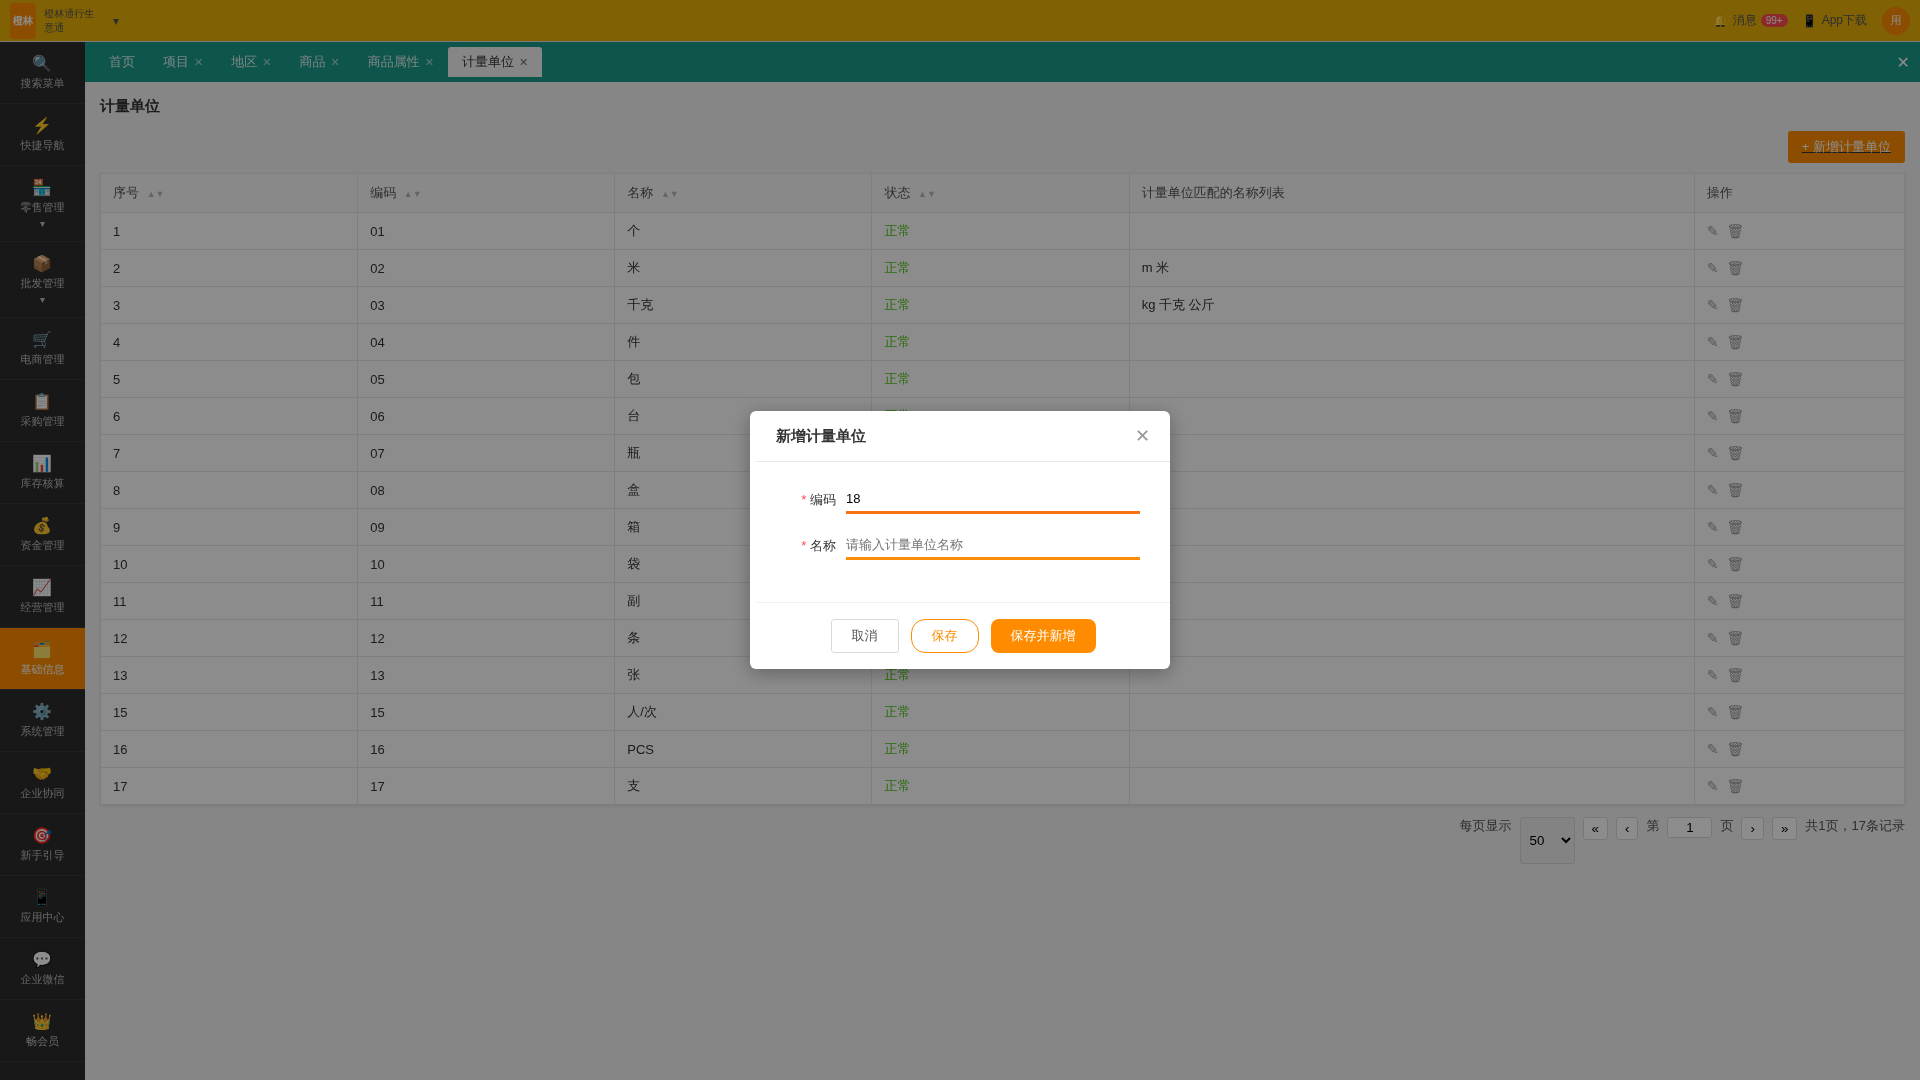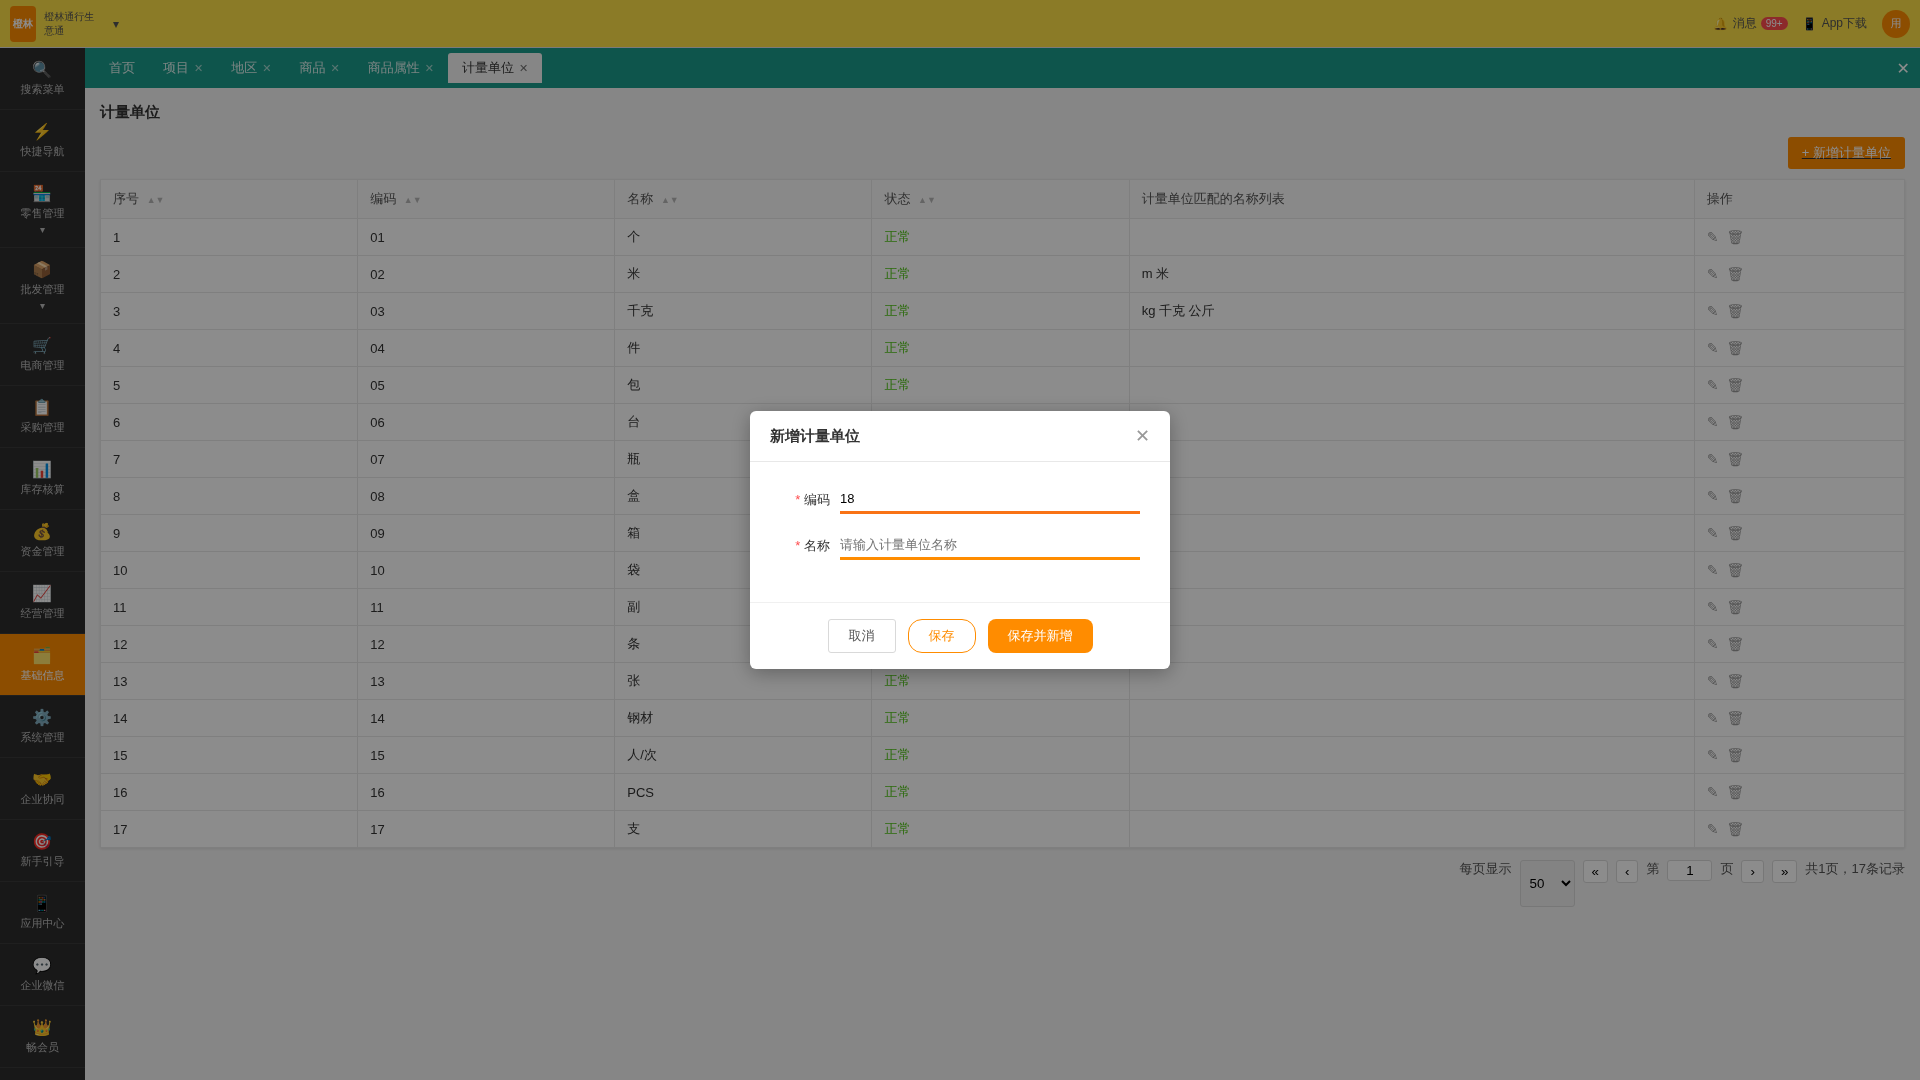--- a/index.html
+++ b/index.html
@@ -1,19 +1,19 @@
 <!DOCTYPE html>
 <html><head>
   <meta charset="utf-8">
   <style>
     * { box-sizing: border-box; margin: 0; padding: 0; }
     body { font-family: 'Microsoft YaHei', Arial, sans-serif; font-size: 13px; background: #f0f0f0; color: #333; height: 1080px; width: 1920px; overflow: hidden; display: flex; flex-direction: column; }
 
     
-    .top-bar { height: 48px; background: #fde047; display: flex; align-items: center; padding: 0 10px; border-bottom: 1px solid #e0e0e0; flex-shrink: 0; }
+    .top-bar { height: 42px; background: #eab308; display: flex; align-items: center; padding: 0 10px; border-bottom: 1px solid #e0e0e0; flex-shrink: 0; }
     .logo-area { display: flex; align-items: center; gap: 8px; width: 85px; }
     .logo-icon { width: 36px; height: 36px; background: #ff8c00; border-radius: 4px; display: flex; align-items: center; justify-content: center; color: white; font-size: 10px; font-weight: bold; }
     .logo-text { font-size: 11px; color: #555; line-height: 1.2; }
     .top-nav { display: flex; align-items: center; flex: 1; gap: 0; padding-left: 10px; }
     .top-nav-dropdown { display: flex; align-items: center; gap: 3px; padding: 4px 8px; cursor: pointer; font-size: 12px; color: #555; }
     .top-right { display: flex; align-items: center; gap: 15px; margin-left: auto; }
     .top-right-item { display: flex; align-items: center; gap: 4px; font-size: 12px; color: #555; cursor: pointer; }
     .badge { background: #ff4d4f; color: white; border-radius: 10px; padding: 1px 5px; font-size: 10px; }
     .avatar { width: 28px; height: 28px; background: #ff8c00; border-radius: 50%; display: flex; align-items: center; justify-content: center; color: white; font-size: 11px; }
 
@@ -55,21 +55,21 @@
     
     .pagination { display: flex; align-items: flex-start; justify-content: flex-end; padding: 12px 0; gap: 8px; font-size: 13px; color: #555; }
     .pagination-btn { padding: 3px 8px; border: 1px solid #d9d9d9; background: white; cursor: pointer; border-radius: 3px; }
     .page-input { width: 45px; text-align: center; border: 1px solid #d9d9d9; border-radius: 3px; padding: 2px 5px; }
     .page-size-select { border: 1px solid #d9d9d9; border-radius: 3px; padding: 14px 5px; }
 
     
     .overlay { position: fixed; top: 0; left: 0; right: 0; bottom: 0; background: rgba(0,0,0,0.45); z-index: 100; display: flex; align-items: center; justify-content: center; }
 
     
-    .modal { background: white; border-radius: 6px; width: 420px; box-shadow: 0 4px 20px rgba(0,0,0,0.3); }
+    .modal { background: white; border-radius: 6px; width: 420px; box-shadow: 0 4px 20px rgba(0,0,0,0.3); padding-left: 6px; }
     .modal-header { display: flex; align-items: center; justify-content: space-between; padding: 14px 20px; border-bottom: 1px solid #e8e8e8; }
     .modal-title { font-size: 15px; font-weight: bold; color: #333; }
     .modal-close { cursor: pointer; color: #999; font-size: 18px; }
     .modal-body { padding: 24px 30px; }
     .form-row { display: flex; align-items: center; margin-bottom: 18px; }
     .form-label { width: 60px; text-align: right; font-size: 13px; color: #333; padding-right: 10px; flex-shrink: 0; }
     .required { color: #ff4d4f; }
     .form-input { flex: 1; border: none; border-bottom: 3px solid #f97316; padding: 5px 0; font-size: 13px; outline: none; }
     .form-input.active-input { border-bottom-color: #ff8c00; }
     .modal-footer { display: flex; justify-content: center; gap: 12px; padding: 16px 20px; border-top: 1px solid #f0f0f0; }
@@ -394,33 +394,20 @@
     <td><span class="status-normal">正常</span></td>
     <td></td>
     <td>
       <div class="action-icons">
         <span class="action-icon" title="编辑">✎</span>
         <span class="action-icon" title="删除">🗑</span>
       </div>
     </td>
   </tr>
             <tr>
-    <td>14</td>
-    <td>14</td>
-    <td>钢材</td>
-    <td><span class="status-normal">正常</span></td>
-    <td></td>
-    <td>
-      <div class="action-icons">
-        <span class="action-icon" title="编辑">✎</span>
-        <span class="action-icon" title="删除">🗑</span>
-      </div>
-    </td>
-  </tr>
-            <tr>
     <td>15</td>
     <td>15</td>
     <td>人/次</td>
     <td><span class="status-normal">正常</span></td>
     <td></td>
     <td>
       <div class="action-icons">
         <span class="action-icon" title="编辑">✎</span>
         <span class="action-icon" title="删除">🗑</span>
       </div>

